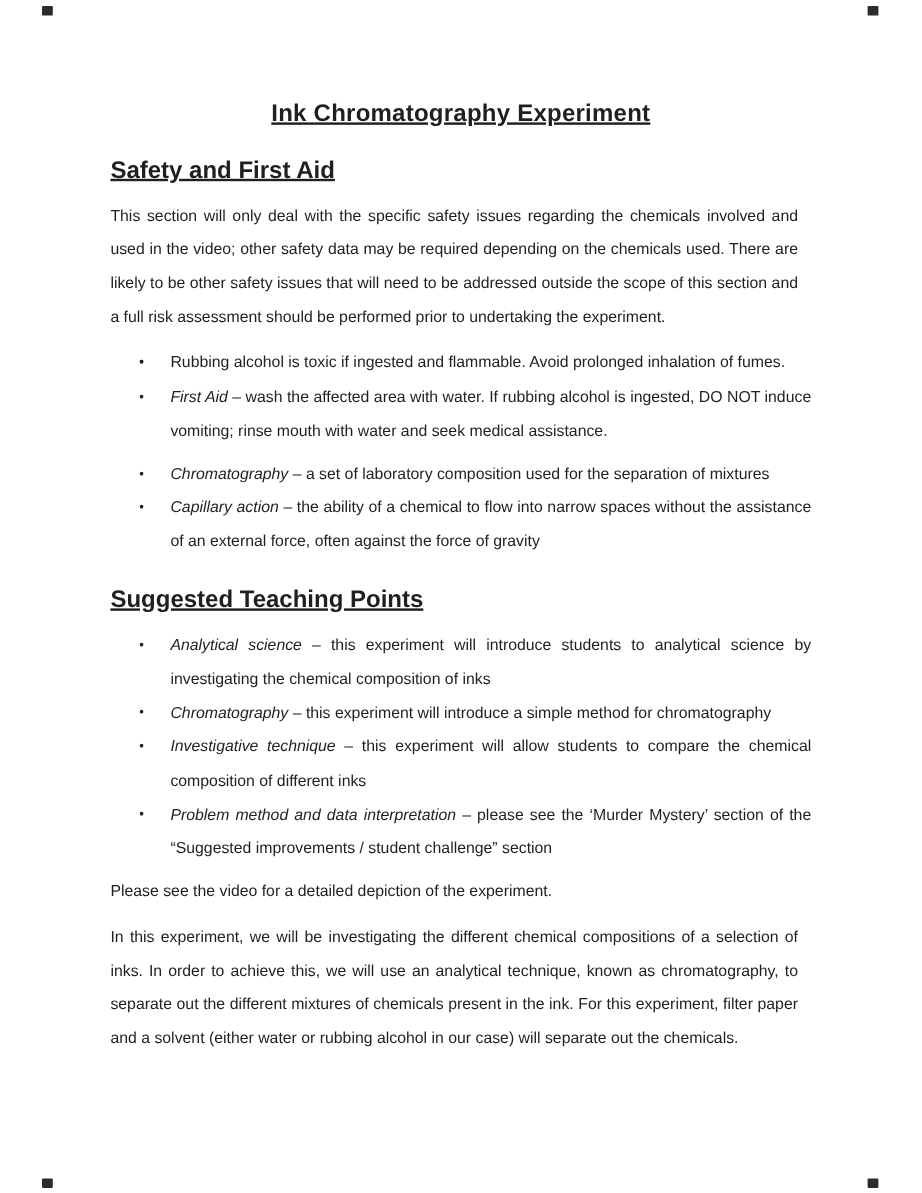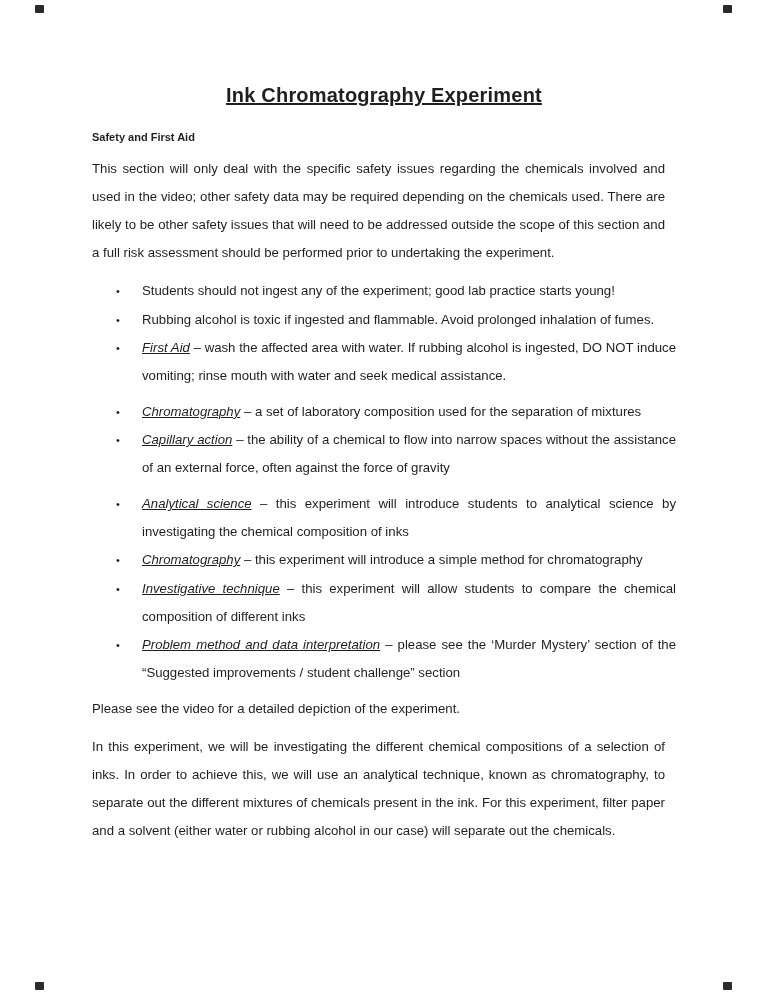--- a/index.html
+++ b/index.html
@@ -24,22 +24,23 @@
   .doc-title {
     margin: 0 0 22px 0;
     text-align: center;
     font-size: 20px;
     font-weight: bold;
     text-decoration: underline;
     letter-spacing: 0.2px;
   }
   .section-heading {
     margin: 24px 0 12px 0;
-    font-size: 11px;
+    font-size: 20px;
     font-weight: bold;
+    text-decoration: underline;
   }
   .body-text {
     margin: 0 11px 10px 0;
     font-size: 13.2px;
     line-height: 2.13;
     text-align: justify;
   }
   ul.bullets {
     list-style: none;
     margin: 4px 0 8px 0;
@@ -53,21 +54,20 @@
   }
   ul.bullets .dot {
     position: absolute;
     left: -26px;
     top: 0;
     font-size: 11px;
     line-height: 2.55;
   }
   .lead {
     font-style: italic;
-    text-decoration: underline;
   }
   .corner-mark {
     position: absolute;
     width: 9px;
     height: 8px;
     background: #2b2b2b;
     border-radius: 1px;
   }
   .corner-mark.tl { left: 35px; top: 5px; }
   .corner-mark.tr { right: 36px; top: 5px; }
@@ -85,40 +85,41 @@
 <div class="page">
 
   <h1 class="doc-title">Ink Chromatography Experiment</h1>
 
   <h2 class="section-heading">Safety and First Aid</h2>
 
   <p class="body-text">This section will only deal with the specific safety issues regarding the chemicals involved and used in the video; other safety data may be required depending on the chemicals used.  There are likely to be other safety issues that will need to be addressed outside the scope of this section and a full risk assessment should be performed prior to undertaking the experiment.</p>
 
   <ul class="bullets">
     <li>
-      <span class="dot">•</span><span class="lead"></span><span>Students should not ingest any of the experiment; good lab practice starts young!</span>
+      <span class="dot">•</span><span class="lead"></span>
     </li>
     <li>
       <span class="dot">•</span><span class="lead"></span><span>Rubbing alcohol is toxic if ingested and flammable.  Avoid prolonged inhalation of fumes.</span>
     </li>
     <li>
       <span class="dot">•</span><span class="lead">First Aid</span><span> – wash the affected area with water.  If rubbing alcohol is ingested, DO NOT induce vomiting; rinse mouth with water and seek medical assistance.</span>
     </li>
   </ul>
 
 
   <ul class="bullets">
     <li>
       <span class="dot">•</span><span class="lead">Chromatography</span><span> – a set of laboratory composition used for the separation of mixtures</span>
     </li>
     <li>
       <span class="dot">•</span><span class="lead">Capillary action</span><span> – the ability of a chemical to flow into narrow spaces without the assistance of an external force, often against the force of gravity</span>
     </li>
   </ul>
 
+  <h2 class="section-heading">Suggested Teaching Points</h2>
 
   <ul class="bullets">
     <li>
       <span class="dot">•</span><span class="lead">Analytical science</span><span> – this experiment will introduce students to analytical science by investigating the chemical composition of inks</span>
     </li>
     <li>
       <span class="dot">•</span><span class="lead">Chromatography</span><span> – this experiment will introduce a simple method for chromatography</span>
     </li>
     <li>
       <span class="dot">•</span><span class="lead">Investigative technique</span><span> – this experiment will allow students to compare the chemical composition of different inks</span>

